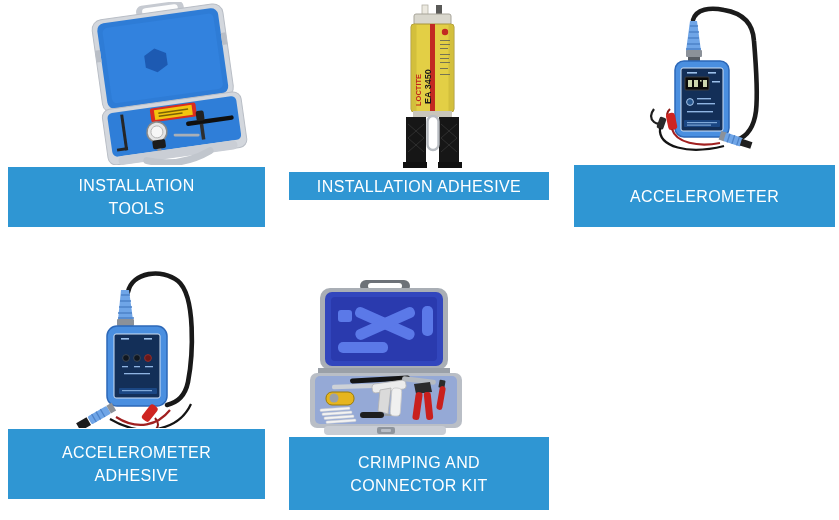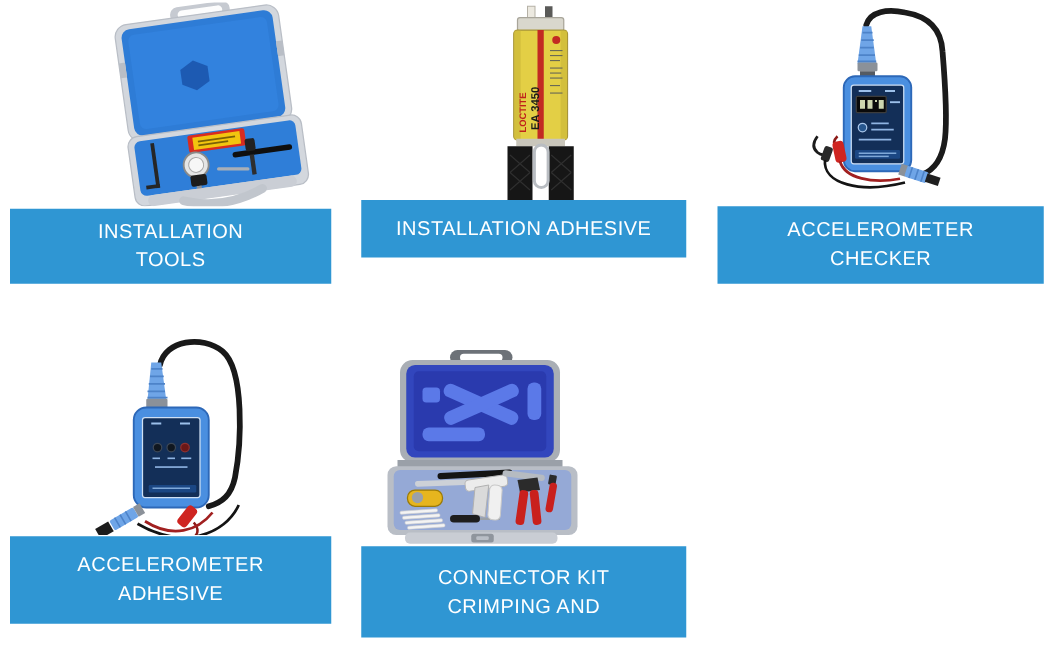--- a/index.html
+++ b/index.html
@@ -241,32 +241,31 @@
         <rect x="83" y="149" width="10" height="3" rx="1" fill="#b9bec6"></rect>
       </g>
     </svg>
   </div>
 
   <div class="banner" style="left:8px;top:167px;width:257px;height:60px">
     <div class="line">INSTALLATION</div>
     <div class="line">TOOLS</div>
   </div>
 
-  <div class="banner" style="left:289px;top:160px;width:260px;height:46px">
+  <div class="banner" style="left:289px;top:172px;width:260px;height:28px">
     <div class="line">INSTALLATION ADHESIVE</div>
   </div>
 
   <div class="banner" style="left:574px;top:165px;width:261px;height:62px">
     <div class="line">ACCELEROMETER</div>
-    <div class="line">CHECKER</div>
   </div>
 
   <div class="banner" style="left:8px;top:429px;width:257px;height:70px">
     <div class="line">ACCELEROMETER</div>
     <div class="line">ADHESIVE</div>
   </div>
 
   <div class="banner" style="left:289px;top:437px;width:260px;height:73px">
+    <div class="line">CRIMPING AND</div>
     <div class="line">CONNECTOR KIT</div>
-    <div class="line">CRIMPING AND</div>
   </div>
 
 </div>
 
 </body></html>

